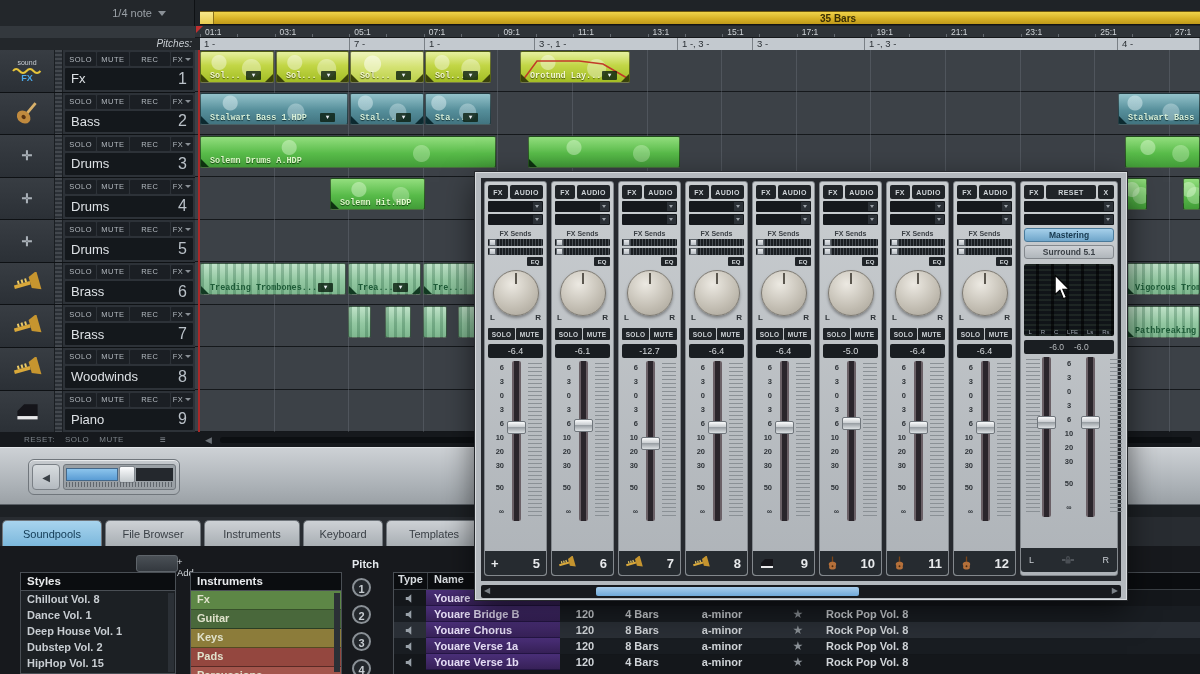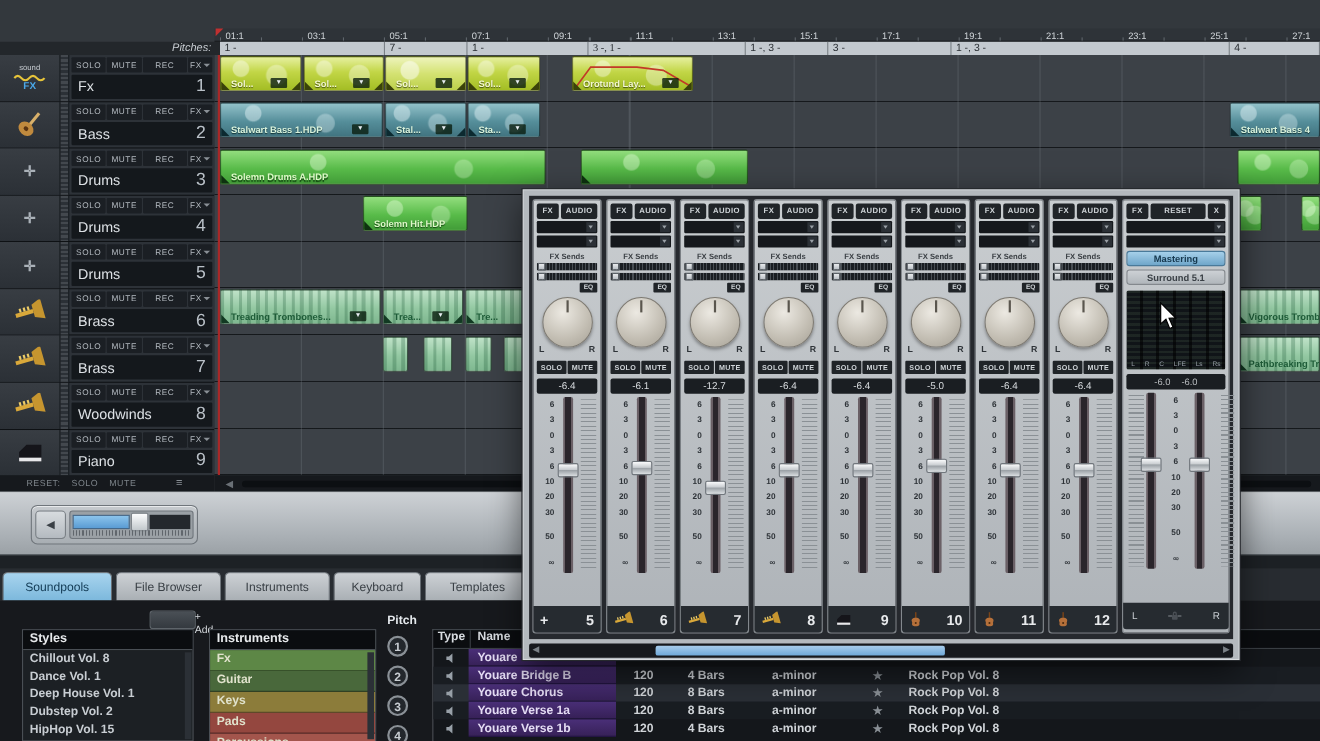--- a/index.html
+++ b/index.html
@@ -56,21 +56,21 @@
   #trackfooter span { font-size:8px; color:#7d848a; letter-spacing:.5px; }
   #trackfooter .licon { margin-left:26px; color:#8a9096; font-size:10px; }
 
   
   #arranger { position:absolute; left:195px; top:50px; width:1005px; height:382px; background-color:#3c4147;
     background-image:
       repeating-linear-gradient(90deg, rgba(125,133,141,.30) 0 1px, transparent 1px 74.6px),
       repeating-linear-gradient(180deg, transparent 0 41.5px, rgba(14,17,20,.85) 41.5px 42.45px);
     background-position:4px 0, 0 0; overflow:hidden; }
   #playhead { position:absolute; left:3px; top:0; width:2px; height:100%; background:#a82828; }
-  .clip { position:absolute; height:32px; border:1px solid rgba(0,0,0,.5); border-radius:2px; overflow:hidden; }
+  .clip { position:absolute; height:32px; border:1px solid rgba(0,0,0,.5); border-radius:2px; overflow:hidden;font-family:Liberation Mono, monospace; }
   .clip .lbl { position:absolute; bottom:1px; left:9px; font-size:8.5px; font-weight:bold; white-space:nowrap; }
   .clip .corner { position:absolute; bottom:0; width:0; height:0; border-bottom:8px solid rgba(5,25,10,.8); }
   .clip .corner.cl { left:0; border-right:8px solid transparent; }
   .clip .corner.cr { right:0; border-left:8px solid transparent; }
   .clip .ddb { position:absolute; bottom:2px; right:12px; width:15px; height:9px; background:rgba(10,30,15,.8); border-radius:1px; color:#e8eef2; font-size:6px; line-height:9px; text-align:center; }
   .c-fx { background:linear-gradient(#e6f0a0,#c2d646 45%,#a3bd24); background-image:radial-gradient(circle at 25% 35%, rgba(255,255,255,.4) 0 7px, transparent 8px), radial-gradient(circle at 70% 55%, rgba(255,255,255,.35) 0 9px, transparent 10px), linear-gradient(#e6f0a0,#c2d646 45%,#a3bd24); }
   .c-fx .lbl { color:#f4f8d0; text-shadow:0 1px 1px rgba(40,50,0,.8); }
   .c-fx.lt { background-image:radial-gradient(circle at 30% 40%, rgba(255,255,255,.5) 0 8px, transparent 9px), linear-gradient(#eef4bc,#d4e272 50%,#bcd04a); }
   .c-bass { background-image:radial-gradient(circle at 20% 30%, rgba(230,245,248,.45) 0 7px, transparent 8px), radial-gradient(circle at 65% 60%, rgba(230,245,248,.35) 0 8px, transparent 9px), linear-gradient(#93c2ca,#558e9a 55%,#417480); }
   .c-bass .lbl { color:#d8f2dc; text-shadow:0 1px 1px rgba(0,30,30,.8); }
@@ -228,20 +228,30 @@
       <ellipse cx="8" cy="11" rx="1.3" ry="1.1" fill="#5a3412"></ellipse>
     </g>
   </symbol>
   <symbol id="sym-speaker" viewBox="0 0 14 14">
     <polygon points="1,5 4,5 8,1.5 8,12.5 4,9 1,9" fill="#98a0a8"></polygon>
   </symbol>
 </svg>
 
 <div id="app">
 
+  <div id="topbar">
+    <div class="leftcell">
+      <span>1/4 note</span>
+      <span class="caret-dn"></span>
+    </div>
+    <div id="rangebar">
+      <span class="notch"></span>
+      <span class="rlabel">35 Bars</span>
+    </div>
+  </div>
 
   <div id="ruler">
       <span class="tick" style="left: 10px;">01:1</span>
       <span class="tick" style="left: 84.6px;">03:1</span>
       <span class="tick" style="left: 159.2px;">05:1</span>
       <span class="tick" style="left: 233.8px;">07:1</span>
       <span class="tick" style="left: 308.4px;">09:1</span>
       <span class="tick" style="left: 383px;">11:1</span>
       <span class="tick" style="left: 457.6px;">13:1</span>
       <span class="tick" style="left: 532.2px;">15:1</span>
@@ -253,21 +263,21 @@
       <span class="tick" style="left: 979.8px;">27:1</span>
     </div>
   <div id="playflag"></div>
 
   <div id="pitchrow">
     <span class="plabel">Pitches:</span>
     <div class="segs" id="pitchsegs">
         <div class="seg" style="width: 150px;">1 -</div>
         <div class="seg" style="width: 75px;">7 -</div>
         <div class="seg" style="width: 110px;">1 -</div>
-        <div class="seg" style="width: 143px; font-family: Liberation Serif, serif;">3 -, 1 -</div>
+        <div class="seg" style="width: 143px;">3 -, 1 -</div>
         <div class="seg" style="width: 75px;">1 -, 3 -</div>
         <div class="seg" style="width: 112px;">3 -</div>
         <div class="seg" style="width: 253px;">1 -, 3 -</div>
         <div class="seg" style="width: 82px;">4 -</div>
       </div>
   </div>
 
   <div id="trackpanel">
   <div class="trow">
     <div class="ticon" data-icon="logo">

